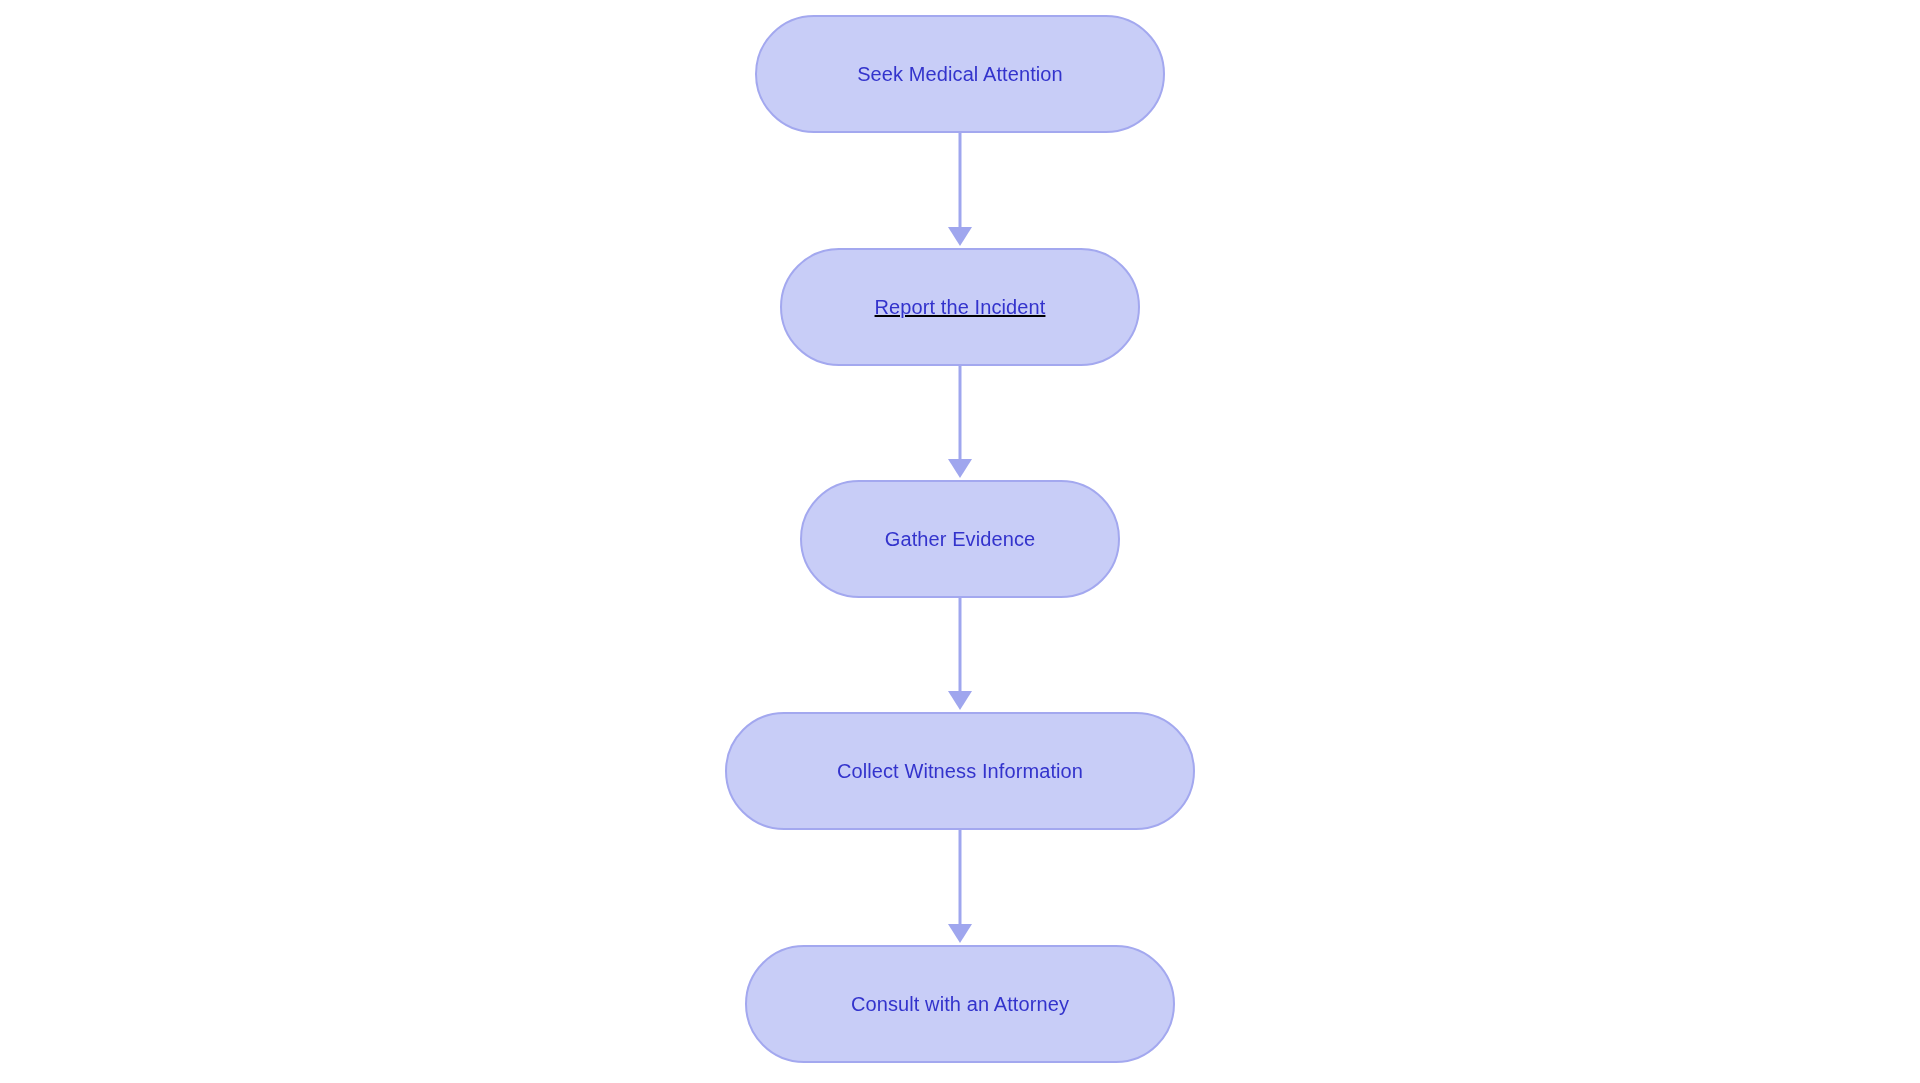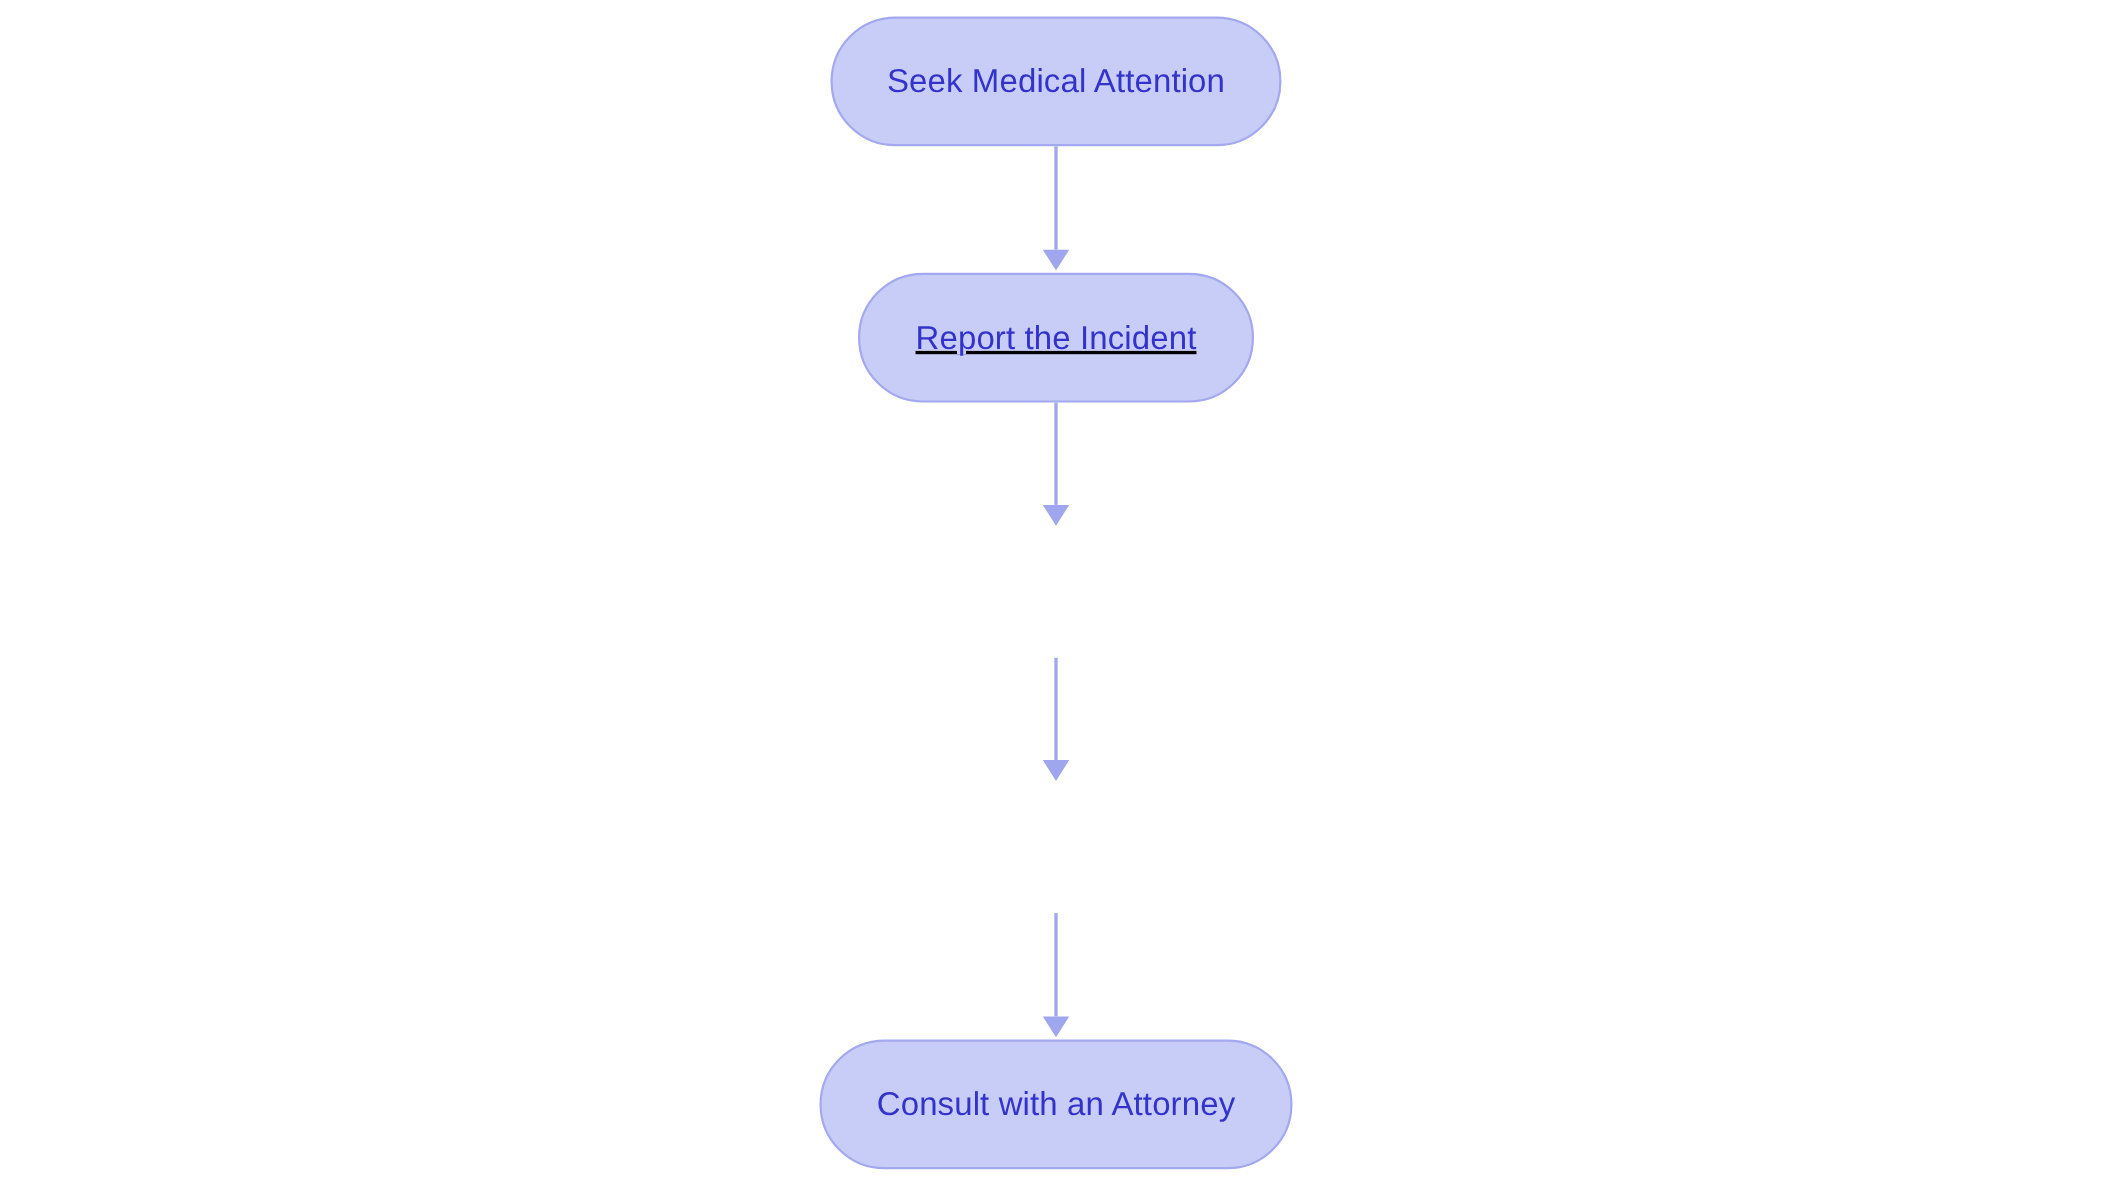--- a/index.html
+++ b/index.html
@@ -31,21 +31,21 @@
     border-radius: 59px;
     background: #c8cdf7;
     border: 2px solid #a3a8ef;
     display: flex;
     align-items: center;
     justify-content: center;
     z-index: 2;
   }
 
   .node-label {
-    font-size: 30px;
+    font-size: 20px;
     line-height: 1.1;
     color: #3333cc;
     white-space: nowrap;
     letter-spacing: 0.1px;
     font-weight: 400;
     text-align: center;
     user-select: none;
   }
 
   
@@ -95,19 +95,25 @@
   </svg>
 
   <div class="node" id="node-0">
     <span class="node-label">Seek Medical Attention</span>
   </div>
 
   <div class="node" id="node-1">
     <span class="node-label">Report the Incident</span>
   </div>
 
+  <div class="node" id="node-2">
+    <span class="node-label">Gather Evidence</span>
+  </div>
 
+  <div class="node" id="node-3">
+    <span class="node-label">Collect Witness Information</span>
+  </div>
 
   <div class="node" id="node-4">
     <span class="node-label">Consult with an Attorney</span>
   </div>
 
 </div>
 
 </body></html>

